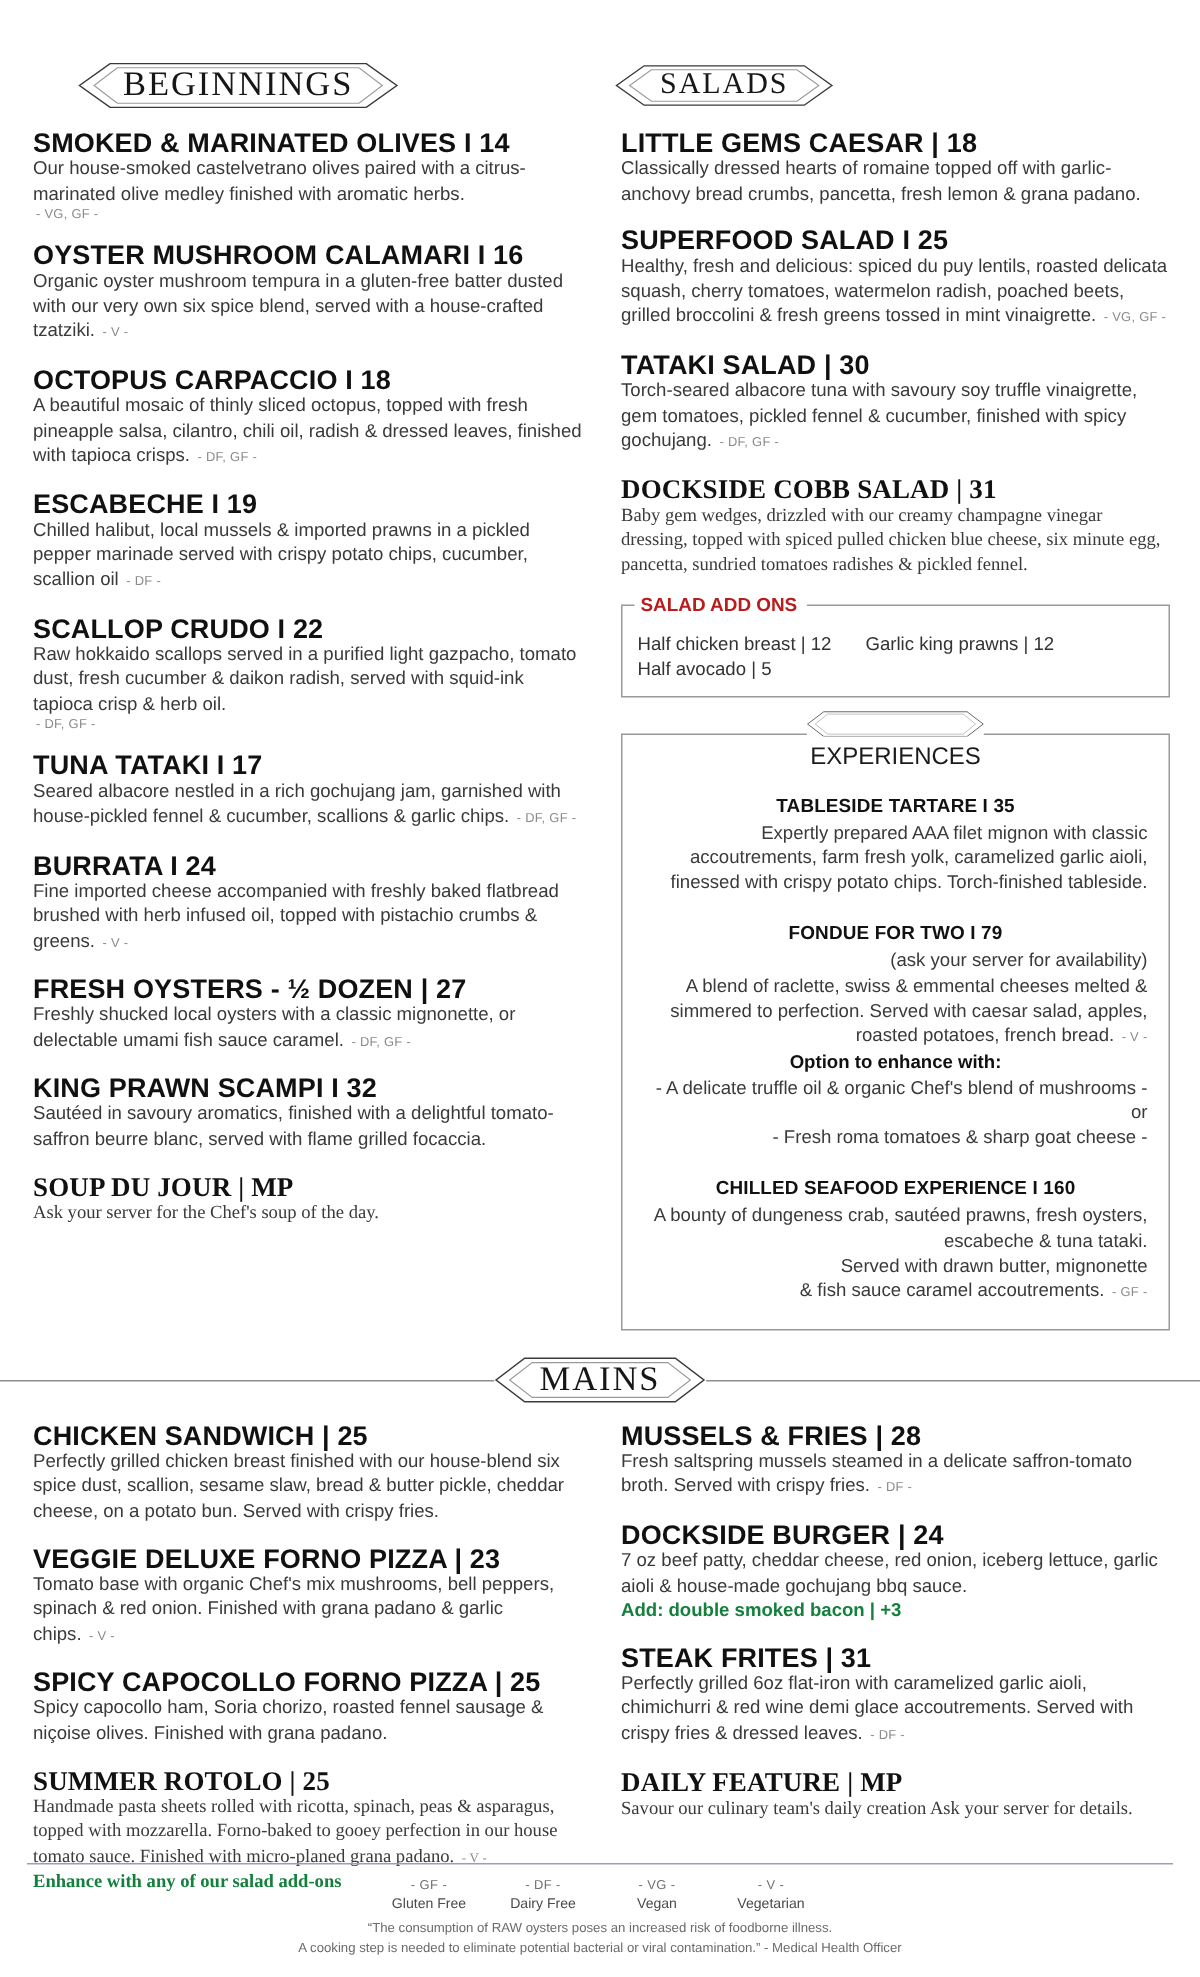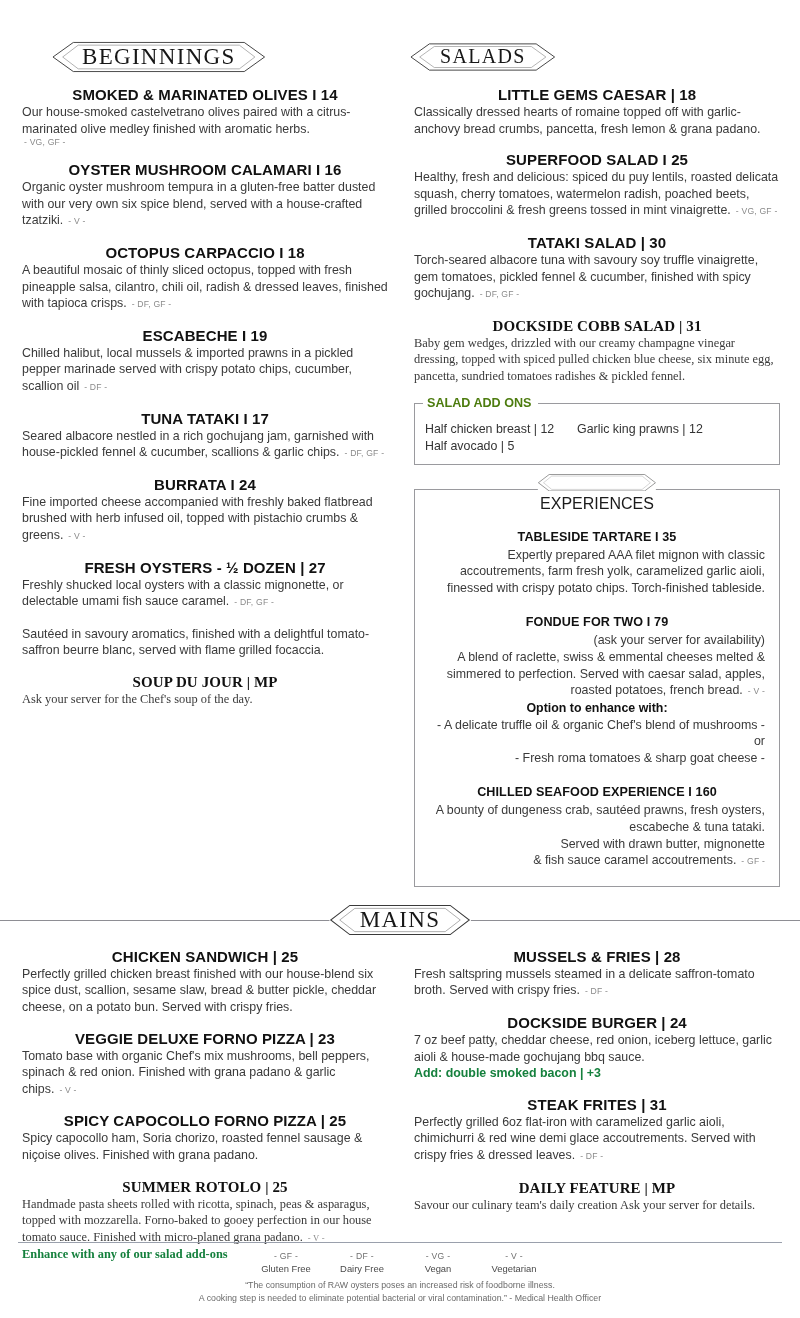--- a/index.html
+++ b/index.html
@@ -76,27 +76,26 @@
   .head-row {
     display: flex;
     padding: 0 0;
     position: relative;
   }
 
   
   .item { margin: 0 0 15px 0; }
   .item:last-child { margin-bottom: 0; font-family: Liberation Serif, serif; }
   .item-title {
-    font-size: 15px;
+    font-size: 18px;
     font-weight: bold;
     letter-spacing: 0.1px;
     line-height: 16px;
     color: #111;
     margin: 0 0 1px 0;
-    text-align: center;
   }
   .item-desc {
     font-size: 12.4px;
     line-height: 16.6px;
     color: #3a3a3a;
     margin: 0;
   }
   .tag {
     font-size: 8.6px;
     color: #8a8a8a;
@@ -120,21 +119,21 @@
     position: relative;
   }
   .addons-legend {
     position: absolute;
     top: -9px;
     left: 8px;
     background: #ffffff;
     padding: 0 7px 0 4px;
     font-size: 12.6px;
     font-weight: bold;
-    color: #4d7c0f;
+    color: #b91c1c;
     line-height: 16px;
     white-space: nowrap;
   }
   .addons-rows { margin-top: 9px; }
   .addons-row {
     font-size: 12.4px;
     line-height: 17px;
     color: #333;
     display: flex;
   }
@@ -270,32 +269,38 @@
       </div>
       <div class="item">
         <div class="item-title">OCTOPUS CARPACCIO I 18</div>
         <div class="item-desc">A beautiful mosaic of thinly sliced octopus, topped with fresh pineapple salsa, cilantro, chili oil, radish &amp; dressed leaves, finished with tapioca crisps.<span class="tag">- DF, GF -</span></div>
       </div>
       <div class="item">
         <div class="item-title">ESCABECHE I 19</div>
         <div class="item-desc">Chilled halibut, local mussels &amp; imported prawns in a pickled pepper marinade served with crispy potato chips, cucumber, scallion oil<span class="tag">- DF -</span></div>
       </div>
       <div class="item">
+        <div class="item-title">SCALLOP CRUDO I 22</div>
+        <div class="item-desc">Raw hokkaido scallops served in a purified light gazpacho, tomato dust, fresh cucumber &amp; daikon radish, served with squid-ink tapioca crisp &amp; herb oil.</div>
+        <div class="tag" style="padding-left: 2px;">- DF, GF -</div>
+      </div>
+      <div class="item">
         <div class="item-title">TUNA TATAKI I 17</div>
         <div class="item-desc">Seared albacore nestled in a rich gochujang jam, garnished with house-pickled fennel &amp; cucumber, scallions &amp; garlic chips.<span class="tag">- DF, GF -</span></div>
       </div>
       <div class="item">
         <div class="item-title">BURRATA I 24</div>
         <div class="item-desc">Fine imported cheese accompanied with freshly baked flatbread brushed with herb infused oil, topped with pistachio crumbs &amp; greens.<span class="tag">- V -</span></div>
       </div>
       <div class="item">
         <div class="item-title">FRESH OYSTERS - ½ DOZEN | 27</div>
         <div class="item-desc">Freshly shucked local oysters with a classic mignonette, or delectable umami fish sauce caramel.<span class="tag">- DF, GF -</span></div>
       </div>
       <div class="item">
+        <div class="item-title">KING PRAWN SCAMPI I 32</div>
         <div class="item-desc">Sautéed in savoury aromatics, finished with a delightful tomato-saffron beurre blanc, served with flame grilled focaccia.</div>
       </div>
       <div class="item">
         <div class="item-title">SOUP DU JOUR | MP</div>
         <div class="item-desc">Ask your server for the Chef's soup of the day.</div>
       </div>
     </div>
 
   <div class="col col-right">
     <div id="salads-list">

